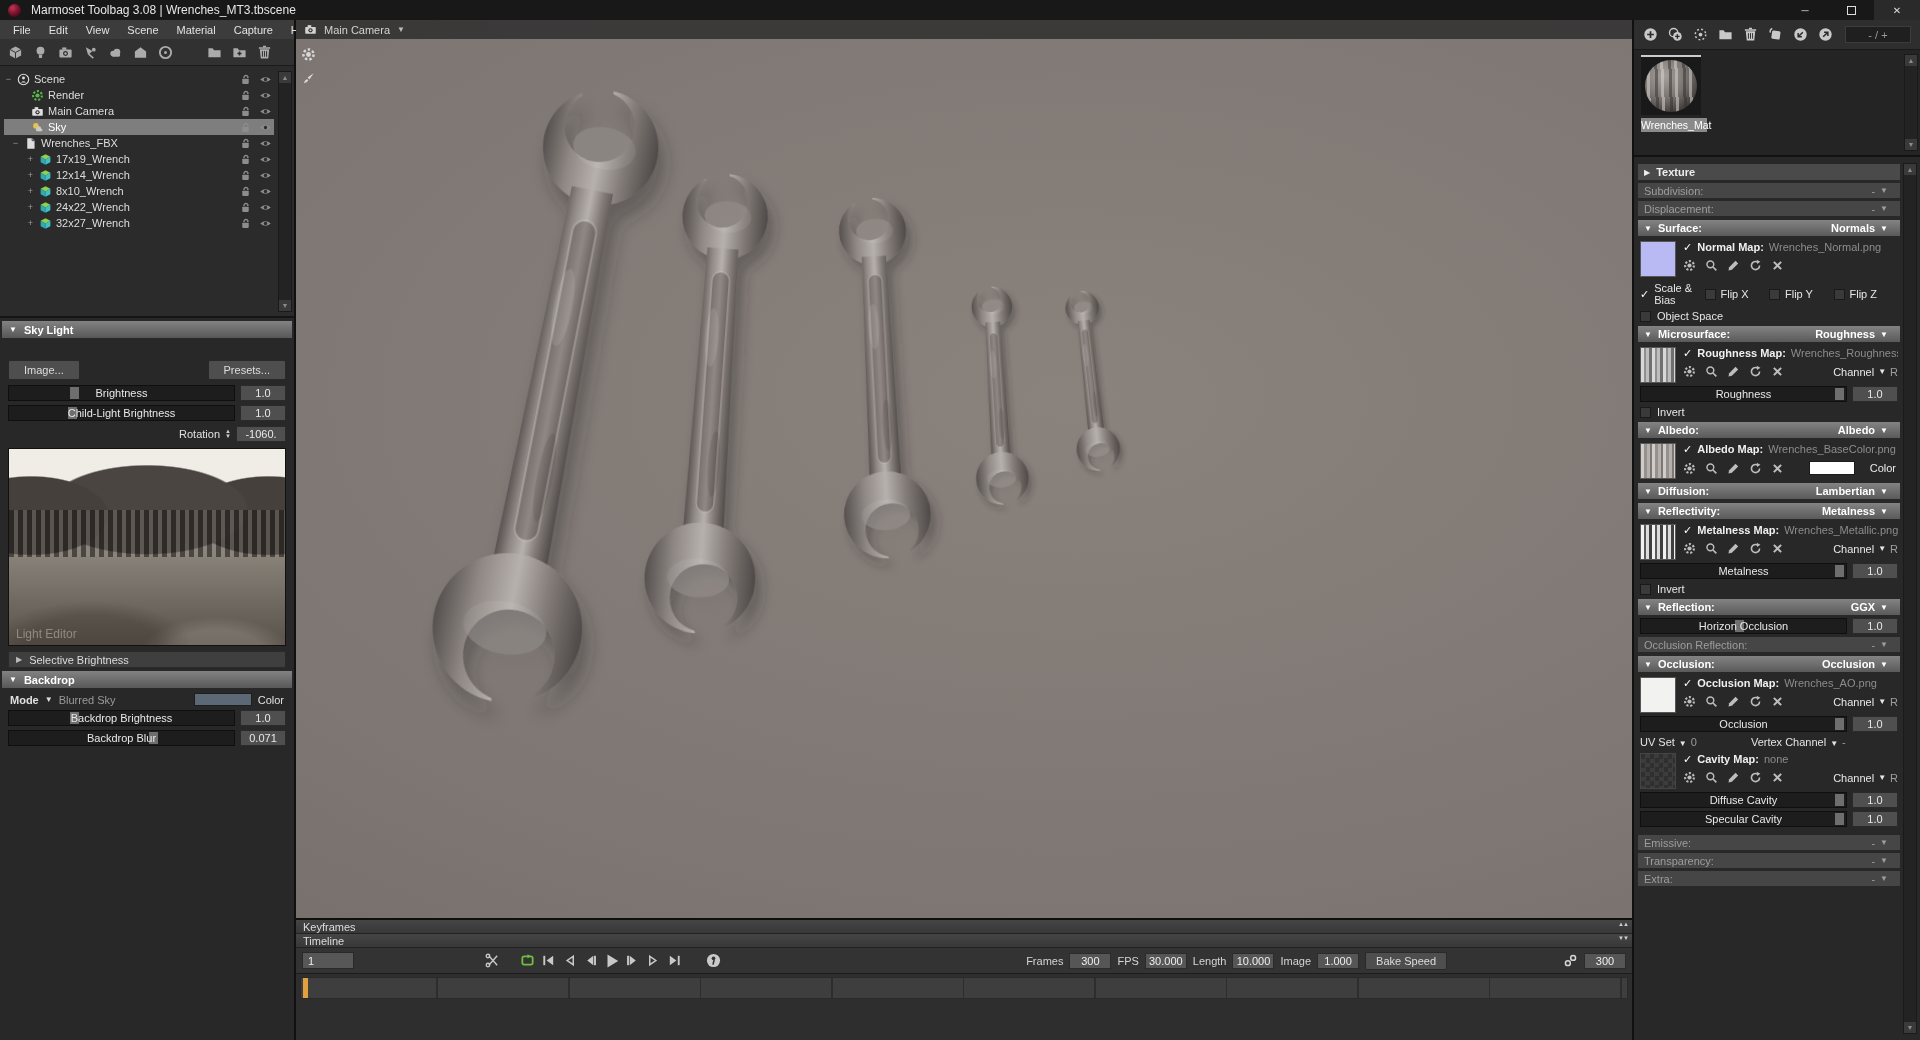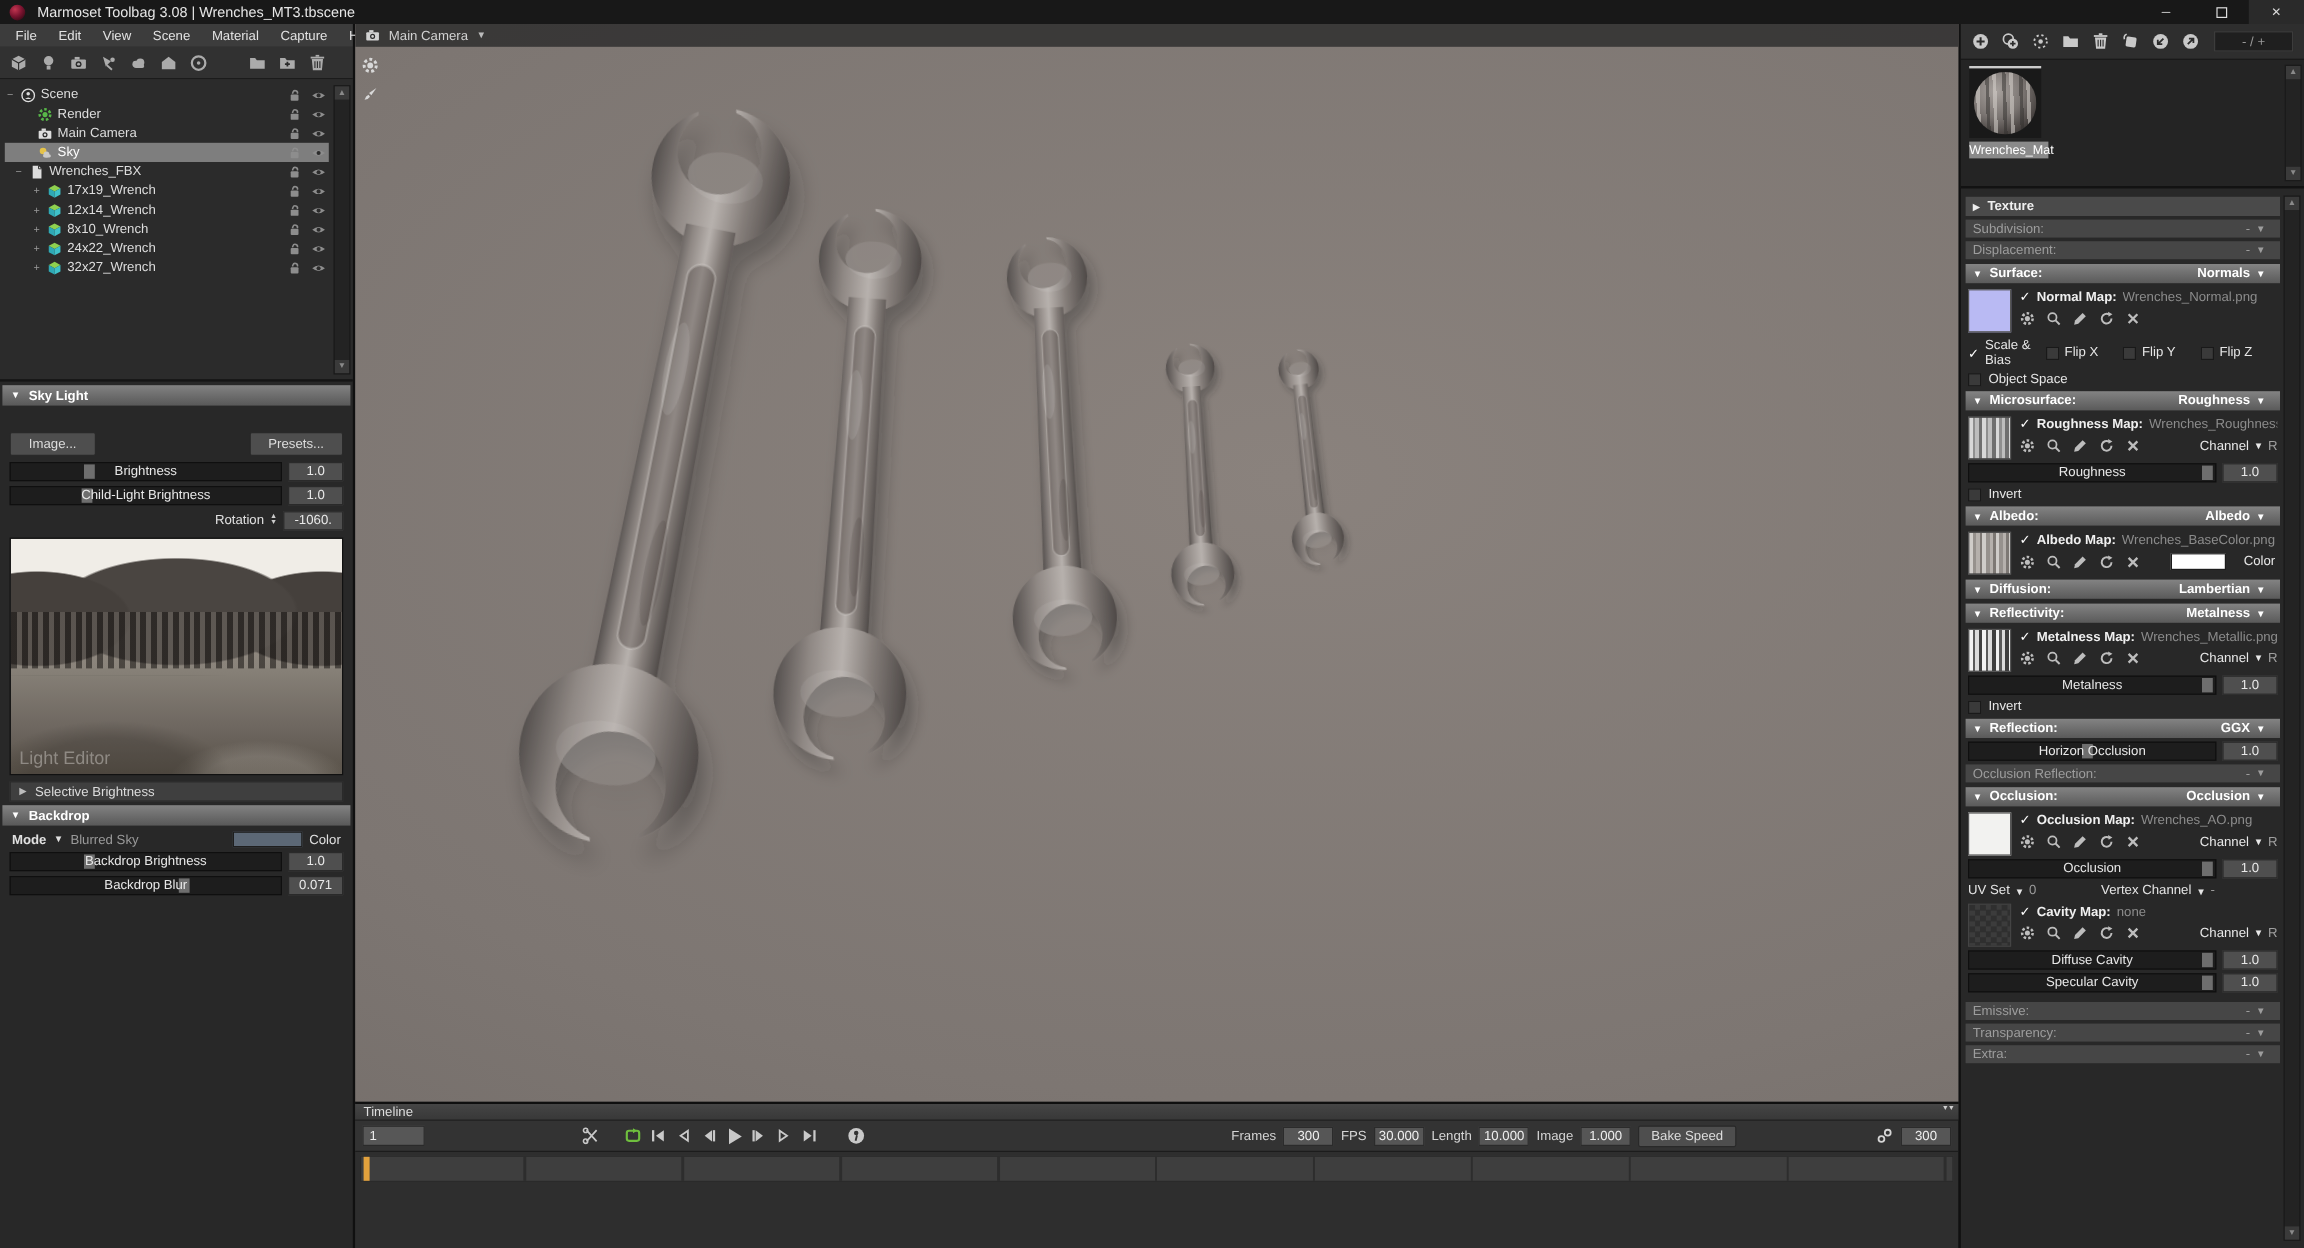--- a/index.html
+++ b/index.html
@@ -60,21 +60,21 @@
  radial-gradient(95% 68% at 8% 34%, #45403c 0 29%, rgba(69,64,60,0) 30%),
  radial-gradient(115% 72% at 50% 31%, #4a4541 0 31%, rgba(74,69,65,0) 32%),
  radial-gradient(95% 68% at 94% 34%, #45403c 0 29%, rgba(69,64,60,0) 30%),
  linear-gradient(180deg, #f0ede7 0%, #f0ede7 36%, #948b82 40%, #868077 56%, #6e6760 80%, #595249 100%)}
 .colon{position:absolute;left:0;right:0;top:31%;height:24%;
 background:repeating-linear-gradient(90deg, rgba(24,21,19,.55) 0 5px, rgba(145,138,130,.28) 5px 9px)}
 .ground{position:absolute;left:0;right:0;bottom:0;height:42%;
 background:
  radial-gradient(60% 90% at 30% 100%, rgba(40,36,32,.25) 0 40%, transparent 60%),
  radial-gradient(50% 80% at 75% 110%, rgba(230,226,220,.18) 0 35%, transparent 55%)}
-.le{position:absolute;left:7px;bottom:4px;color:#8f8a84;font-size:15px}
+.le{position:absolute;left:7px;bottom:4px;color:#8f8a84;font-size:12px}
 .moderow{display:flex;align-items:center;gap:6px;padding:5px 10px 2px 10px;color:#e0e0e0}
 .modeval{color:#9a9a9a}
 .bdswatch{margin-left:auto;width:58px;height:13px;background:#5c6876;border:1px solid #1e1e1e}
 
 
 .viewport{flex:1;position:relative;overflow:hidden;
 background:radial-gradient(130% 105% at 58% 42%, #8a827d 0%, #7d7672 55%, #6d6763 100%)}
 .vphead{position:absolute;top:0;left:0;right:0;height:19px;background:rgba(44,44,44,.82);display:flex;align-items:center;gap:7px;padding:0 8px;color:#d2d2d2;z-index:5}
 .vphead .tri{font-size:8px;color:#bbb}
 .vptools{position:absolute;top:27px;left:5px;display:flex;flex-direction:column;gap:9px;color:#d8d8d8;z-index:5}
@@ -754,20 +754,24 @@
             <use href="#wshape"></use>
           </g>
         <g transform="translate(793,358) rotate(-6.5) scale(0.38)" filter="url(#ds)">
             <use href="#wshape"></use>
           </g>
       </svg>
     </div>
 
     <div class="tlregion">
       <div class="tlbar">
+        <span>Keyframes</span>
+        <span class="dbl"><span>▲</span><span>▲</span></span>
+      </div>
+      <div class="tlbar">
         <span>Timeline</span>
         <span class="dbl"><span>▼</span><span>▼</span></span>
       </div>
       <div class="tlctrl">
         <div class="framebox">1</div>
         <span class="tbtn" style="margin-left:128px">
             <svg class="i">
               <use href="#s-scissors"></use>
             </svg>
           </span>

